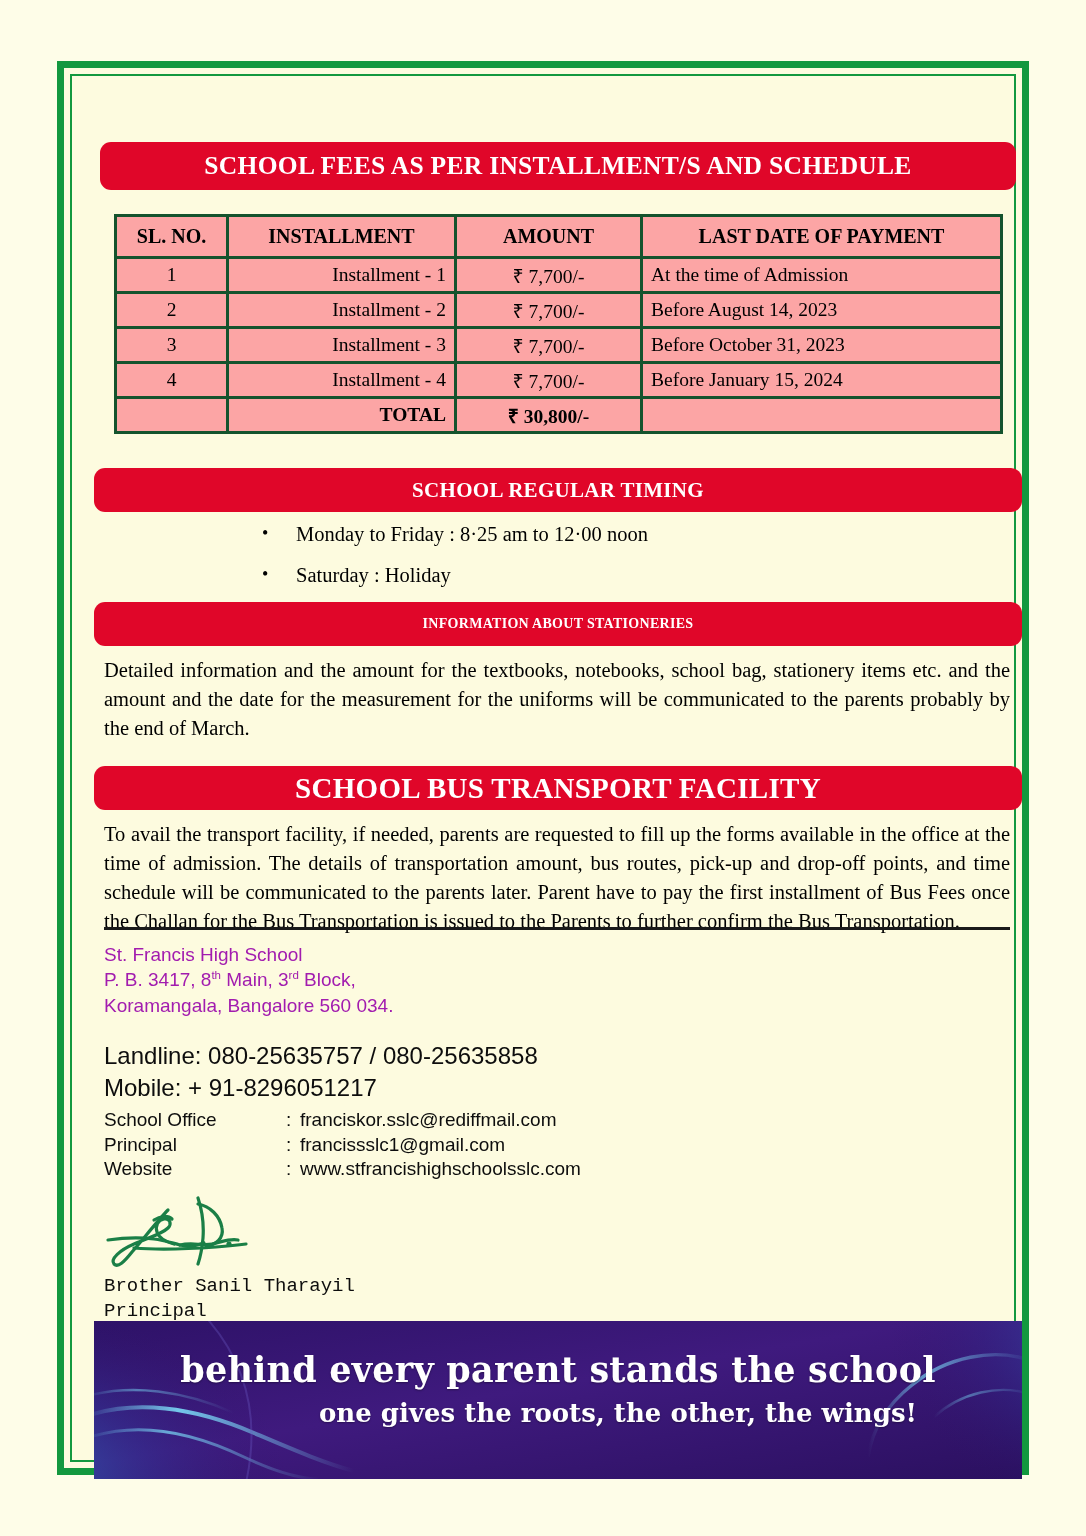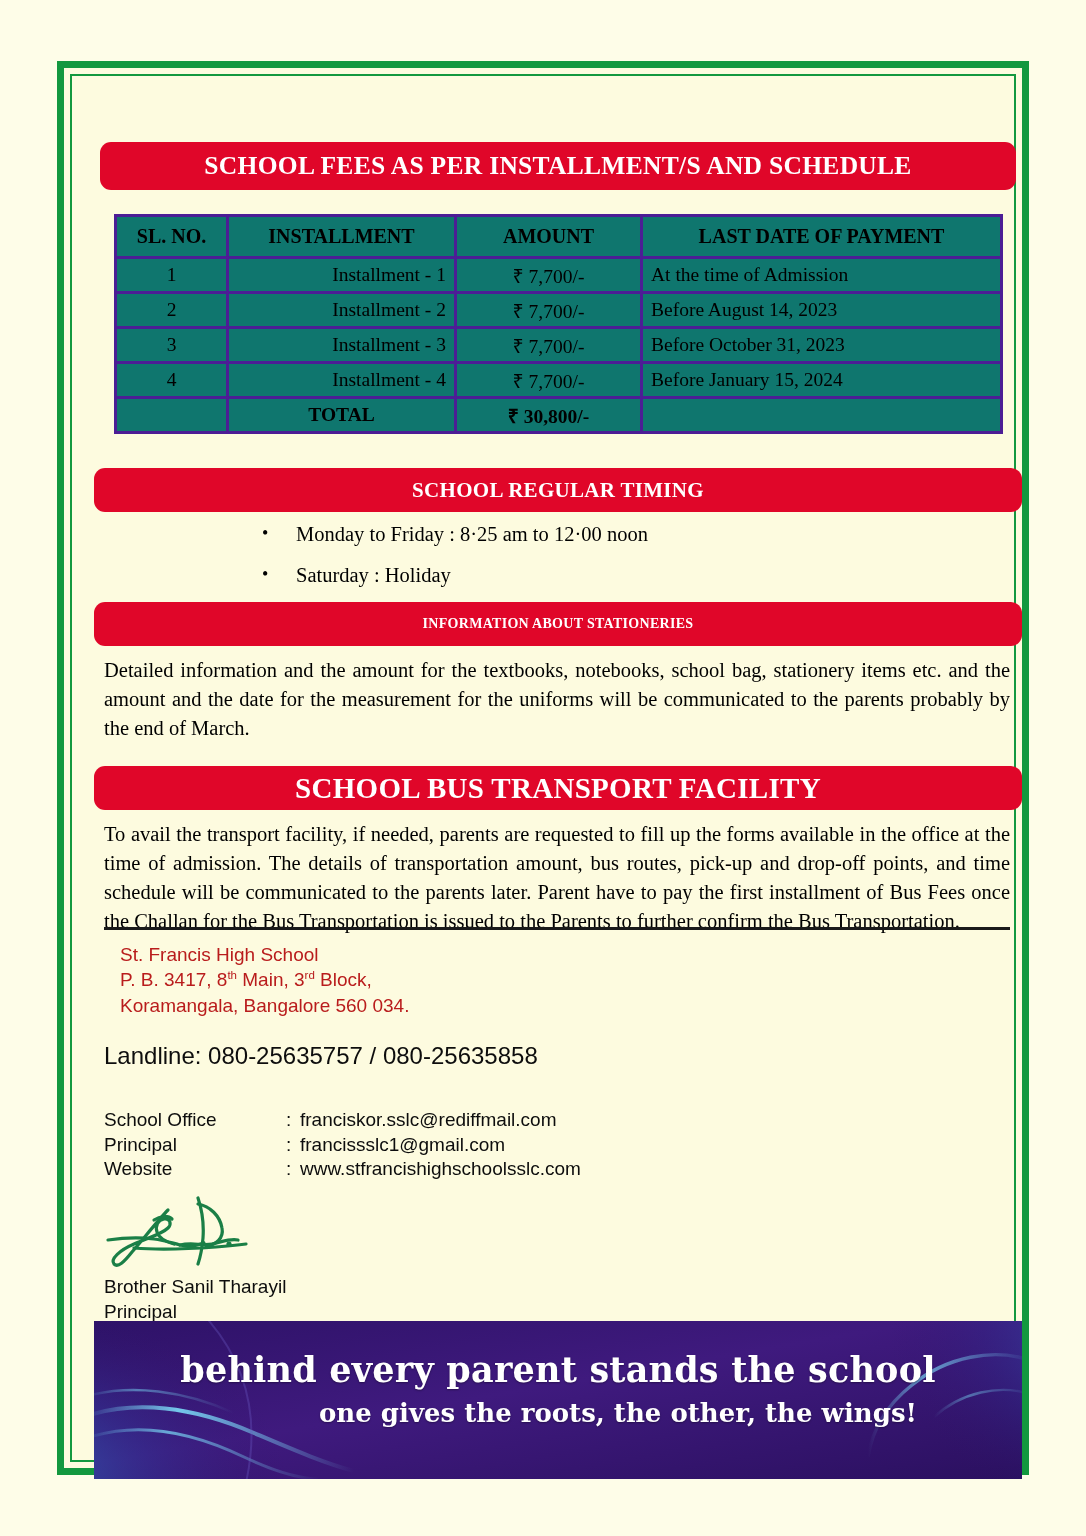--- a/index.html
+++ b/index.html
@@ -67,39 +67,39 @@
 
   
   .fees-table {
     position: absolute;
     left: 42px; top: 138px;
     width: 886px;
     border-collapse: collapse;
     table-layout: fixed;
   }
   .fees-table td, .fees-table th {
-    border: 3px solid #4c1d95;
+    border: 3px solid #14532d;
     height: 35px;
     font-size: 19.5px;
     padding: 0 8px;
     box-sizing: border-box;
-    background: #0f766e;
+    background: #fca5a5;
   }
   .fees-table th {
     font-weight: bold;
     text-align: center;
     font-size: 20px;
     height: 42px;
   }
   .col-sl   { width: 112px; text-align: center; }
   .col-inst { width: 228px; text-align: right; }
   .col-amt  { width: 186px; text-align: center; }
   .col-date { width: 360px; text-align: left; }
   .cell-total {
-    text-align: center;
+    text-align: right;
     font-weight: bold;
   }
   .cell-total-amt {
     text-align: center;
     font-weight: bold;
   }
 
   
   .bullets {
     position: absolute;
@@ -141,22 +141,21 @@
     border-top: 3px solid #1a1a1a;
   }
 
   
   .addr-block {
     position: absolute;
     left: 32px; top: 866px;
     font-family: "Liberation Sans", sans-serif;
     font-size: 19px;
     line-height: 1.33;
-    color: #b91c1c;
-    margin-left: 16px;
+    color: #a21caf;
   }
   .addr-block .line { white-space: nowrap; }
   .addr-block sup { font-size: 11.5px; vertical-align: super; }
 
   .phone-block {
     position: absolute;
     left: 32px; top: 964px;
     font-family: "Liberation Sans", sans-serif;
     font-size: 24px;
     line-height: 1.33;
@@ -180,21 +179,21 @@
   .sign-wrap {
     position: absolute;
     left: 26px; top: 1120px;
     width: 230px;
     height: 78px;
   }
   .sign-wrap svg { display: block; }
   .sign-name {
     position: absolute;
     left: 32px; top: 1198px;
-    font-family: Liberation Sans, sans-serif;
+    font-family: Liberation Mono, monospace;
     font-size: 19px;
     line-height: 1.33;
     color: #0d0d0d;
   }
 
   
   .bottom-banner {
     position: absolute;
     left: 22px;
     top: 1245px;
@@ -300,20 +299,21 @@
         <div class="divider"></div>
 
         <div class="addr-block">
           <div class="line">St. Francis High School</div>
           <div class="line"><span>P. B. 3417, 8</span><sup>th</sup><span> Main, 3</span><sup>rd</sup><span> Block,</span></div>
           <div class="line">Koramangala, Bangalore 560 034.</div>
         </div>
 
         <div class="phone-block">
           <div class="line">Landline: 080-25635757 / 080-25635858</div>
+          <div class="line">Mobile: + 91-8296051217</div>
         </div>
 
         <div class="contact-block">
           <div class="contact-row">
             <span class="contact-label">School Office</span>
             <span class="contact-sep">:</span>
             <span class="contact-value">franciskor.sslc@rediffmail.com</span>
           </div>
           <div class="contact-row">
             <span class="contact-label">Principal</span>

